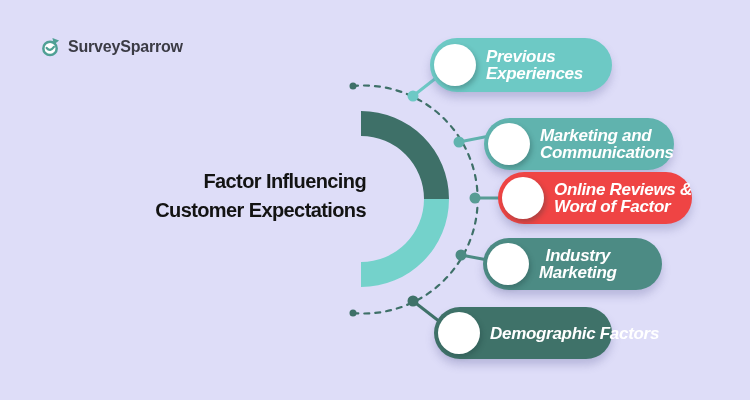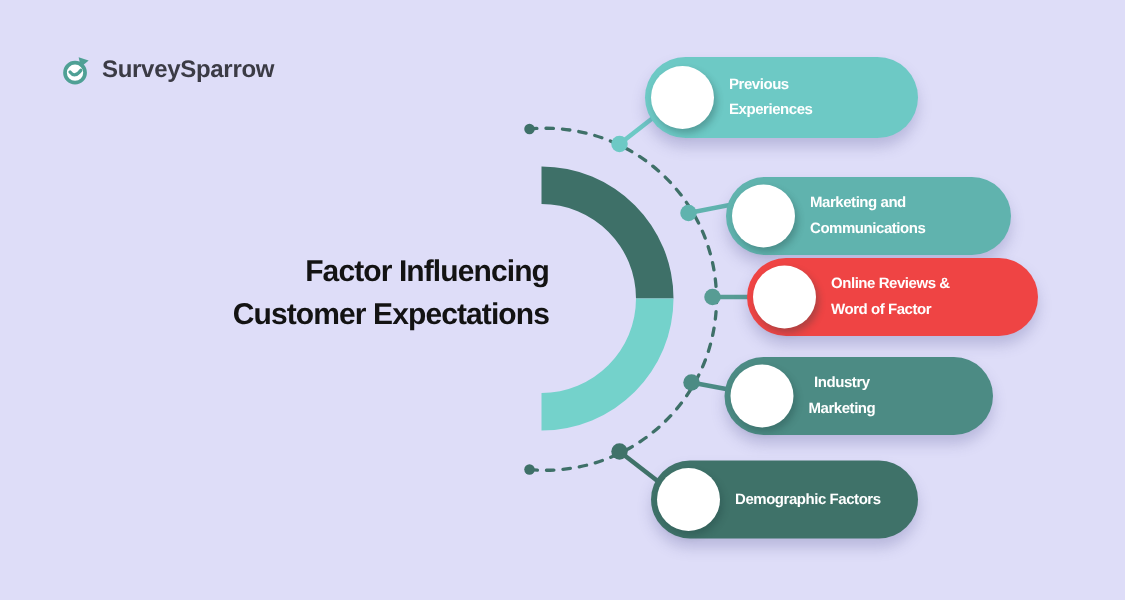--- a/index.html
+++ b/index.html
@@ -35,22 +35,22 @@
     box-shadow:0 6px 9px rgba(90,90,150,0.28);
   }
   .pill-circle{
     position:absolute;left:4px;top:50%;transform:translateY(-50%);
     width:42px;height:42px;border-radius:50%;
     background:#ffffff;
     box-shadow:2px 3px 5px rgba(25,60,60,0.30);
   }
   .pill-label{
     margin-left:56px;
-    color:#ffffff;font-size:10px;font-weight:700;
-    letter-spacing:-0.3px;line-height:17px;white-space:nowrap;
+    color:#ffffff;font-size:17px;font-weight:700;
+    letter-spacing:-0.3px;line-height:17px;white-space:nowrap;font-style:italic;
   }
   .pill-1{left:430px;top:38px;width:182px;height:54px;}
   .pill-2{left:484px;top:118px;width:190px;height:52px;}
   .pill-3{left:498px;top:172px;width:194px;height:52px;}
   .pill-4{left:483px;top:238px;width:179px;height:52px;text-align:center;}
   .pill-5{left:434px;top:307px;width:178px;height:52px;}
 </style>
 </head>
 <body>
 

